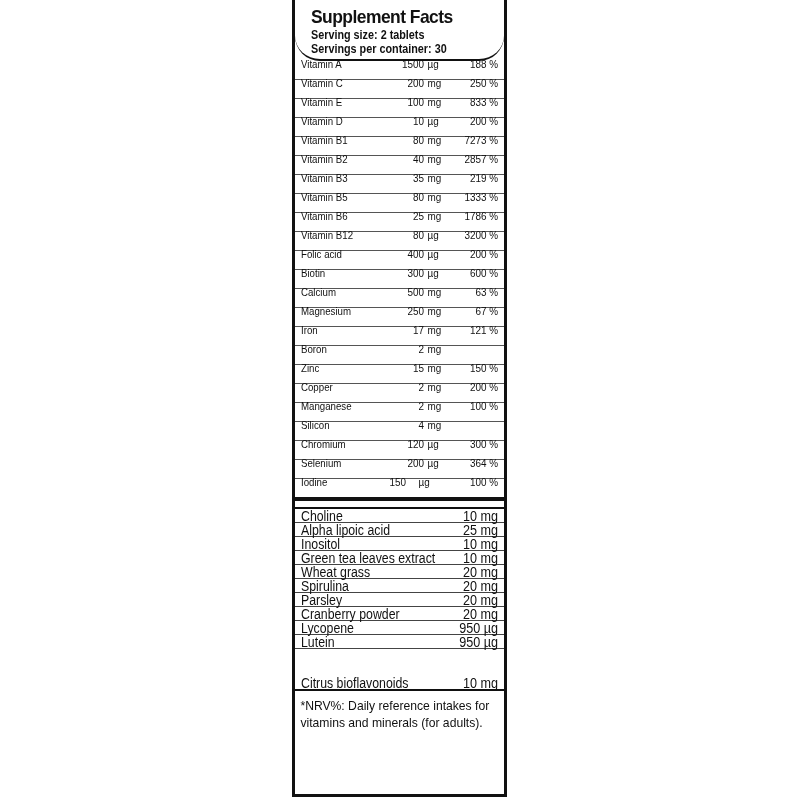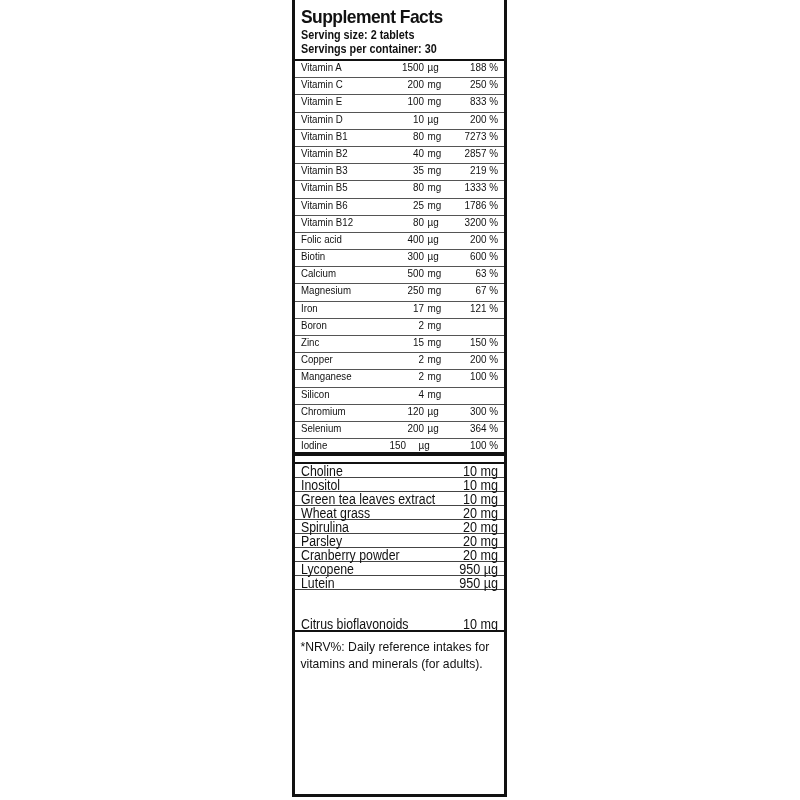--- a/index.html
+++ b/index.html
@@ -3,27 +3,27 @@
 <meta charset="utf-8">
 <style>
   html, body { margin:0; padding:0; background:#ffffff; }
   body { width:800px; height:800px; position:relative; overflow:hidden;
          font-family:"Liberation Sans", "DejaVu Sans", sans-serif; color:#111; }
   .label-frame {
     position:absolute; left:292px; top:0; width:209px; height:794px;
     border-left:3px solid #111; border-right:3px solid #111; border-bottom:3px solid #111;
     box-sizing:content-box; background:#fff;
   }
-  .header { padding:6px 6px 3px 6px; border-bottom:2px solid #111; }
+  .header { padding:6px 6px 3px 16px; border-bottom:2px solid #111;border-radius:25px; }
   .title { font-weight:bold; font-size:19px; letter-spacing:-0.6px; line-height:22px; transform:scaleX(0.92); transform-origin:left; white-space:nowrap; }
   .sub { font-weight:bold; font-size:12px; line-height:14px; transform:scaleX(0.9); transform-origin:left; white-space:nowrap; }
   .cols { display:flex; font-size:8.5px; font-weight:bold; padding:3px 6px 2px 6px; border-bottom:2px solid #111; height:12px; align-items:center; }
   .cols .amt { flex:1; text-align:right; padding-right:14px; transform:scaleX(0.85); transform-origin:right; white-space:nowrap; }
   .cols .nrv { width:36px; text-align:right; transform:scaleX(0.85); transform-origin:right; white-space:nowrap; }
-  .row { display:flex; height:17.2px; align-items:flex-start; border-bottom:1px solid #555; font-size:11px; padding:0 6px; box-sizing:border-box; }
+  .row { display:flex; height:17.2px; align-items:flex-end; border-bottom:1px solid #555; font-size:11px; padding:9px 6px; box-sizing:border-box; }
   .row .name { flex:1; transform:scaleX(0.88); transform-origin:left; white-space:nowrap; }
   .row .qty { width:42px; text-align:right; white-space:nowrap; transform:scaleX(0.9); transform-origin:right; }
   .row .unit { width:26px; text-align:left; padding-left:4px; white-space:nowrap; transform:scaleX(0.9); transform-origin:left; }
   .row .pct { width:44px; text-align:right; white-space:nowrap; transform:scaleX(0.9); transform-origin:right; }
   .row.last { border-bottom:4px solid #111;gap:9px; }
   .spacer { height:6px; }
   .row2 { display:flex; height:14px; align-items:center; border-bottom:1.5px solid #444; font-size:14px; padding:0 6px; box-sizing:border-box; }
   .row2:first-of-type { border-top:none; }
   .row2 .name { flex:1; transform:scaleX(0.88); transform-origin:left; white-space:nowrap; }
   .row2 .amount { text-align:right; white-space:nowrap; transform:scaleX(0.9); transform-origin:right; }
@@ -178,20 +178,24 @@
         <span class="pct">100 %</span>
       </div>
     </div>
   <div class="spacer"></div>
   <div id="other-table" style="border-top: 2px solid rgb(17, 17, 17);">
       <div class="row2">
         <span class="name">Choline</span>
         <span class="amount">10 mg</span>
       </div>
       <div class="row2">
+        <span class="name">Alpha lipoic acid</span>
+        <span class="amount">25 mg</span>
+      </div>
+      <div class="row2">
         <span class="name">Inositol</span>
         <span class="amount">10 mg</span>
       </div>
       <div class="row2">
         <span class="name">Green tea leaves extract</span>
         <span class="amount">10 mg</span>
       </div>
       <div class="row2">
         <span class="name">Wheat grass</span>
         <span class="amount">20 mg</span>

